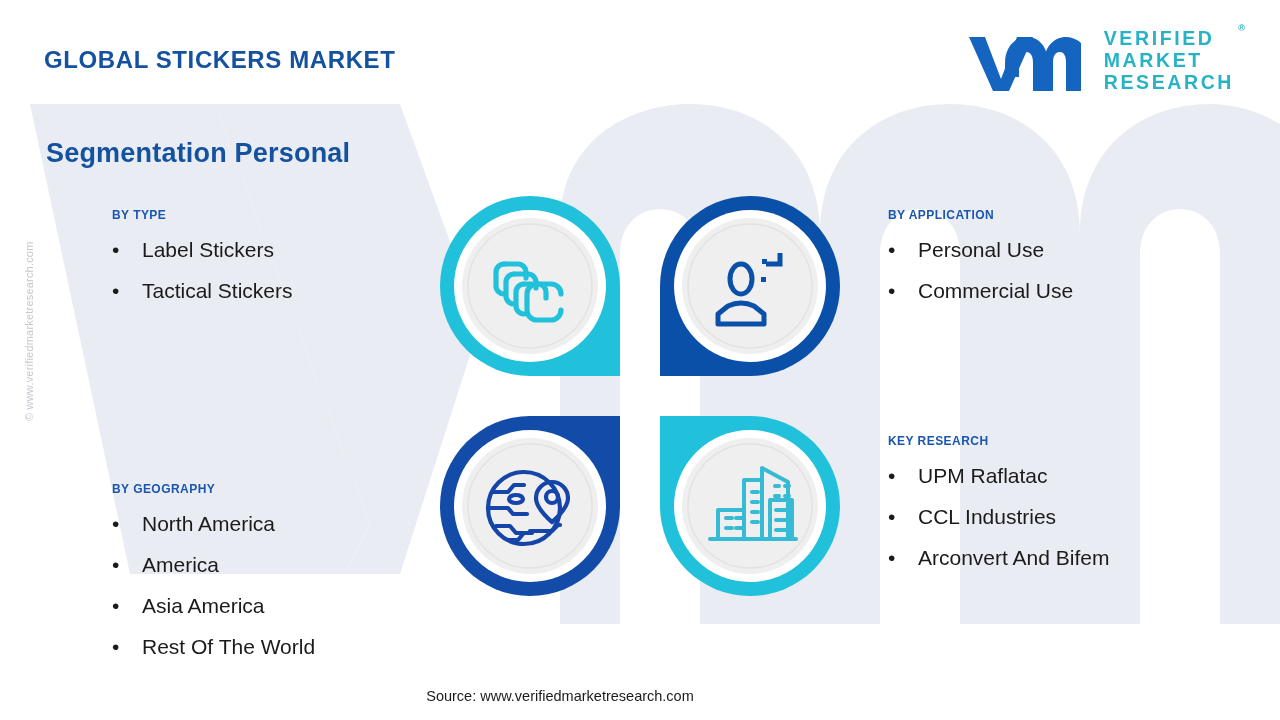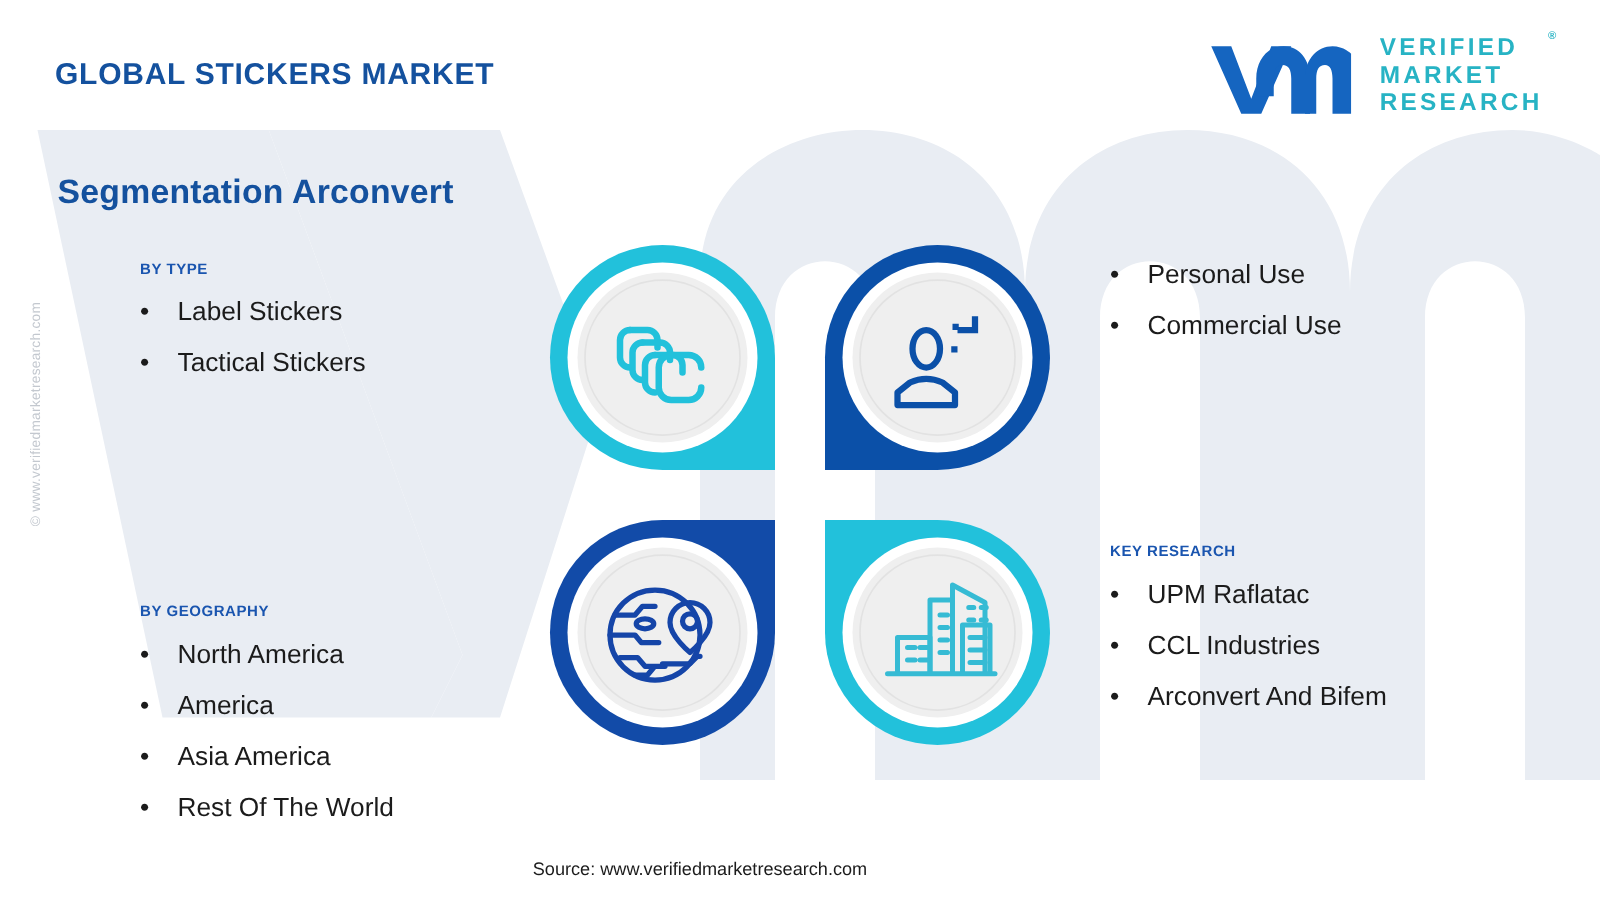--- a/index.html
+++ b/index.html
@@ -197,21 +197,21 @@
       <div class="logo-text">
         <div class="logo-line">
           <span>VERIFIED</span><span class="logo-reg">®</span>
         </div>
         <div class="logo-line">MARKET</div>
         <div class="logo-line">RESEARCH</div>
       </div>
     </div>
   </div>
 
-  <div class="subtitle">Segmentation Arconvert</div>
+  <div class="subtitle">Segmentation Personal</div>
 
   <div class="side-watermark">© www.verifiedmarketresearch.com</div>
 
   <svg class="quad" viewBox="0 0 420 420">
 
     <g>
       <path d="M10 100 A90 90 0 0 1 190 100 L190 190 L100 190 A90 90 0 0 1 10 100 Z" fill="#22C1DB"></path>
       <circle cx="100" cy="100" r="76" fill="#ffffff"></circle>
       <circle cx="100" cy="100" r="68" fill="#EFEFEF"></circle>
       <circle cx="100" cy="100" r="62" fill="none" stroke="#E2E2E2" stroke-width="1.4"></circle>
@@ -285,20 +285,21 @@
         <span>Label Stickers</span>
       </li>
       <li class="bullet-item">
         <span class="bullet-dot">•</span>
         <span>Tactical Stickers</span>
       </li>
     </ul>
   </div>
 
   <div class="block blk-app">
+    <div class="block-heading">BY APPLICATION</div>
     <ul class="bullet-list">
       <li class="bullet-item">
         <span class="bullet-dot">•</span>
         <span>Personal Use</span>
       </li>
       <li class="bullet-item">
         <span class="bullet-dot">•</span>
         <span>Commercial Use</span>
       </li>
     </ul>

